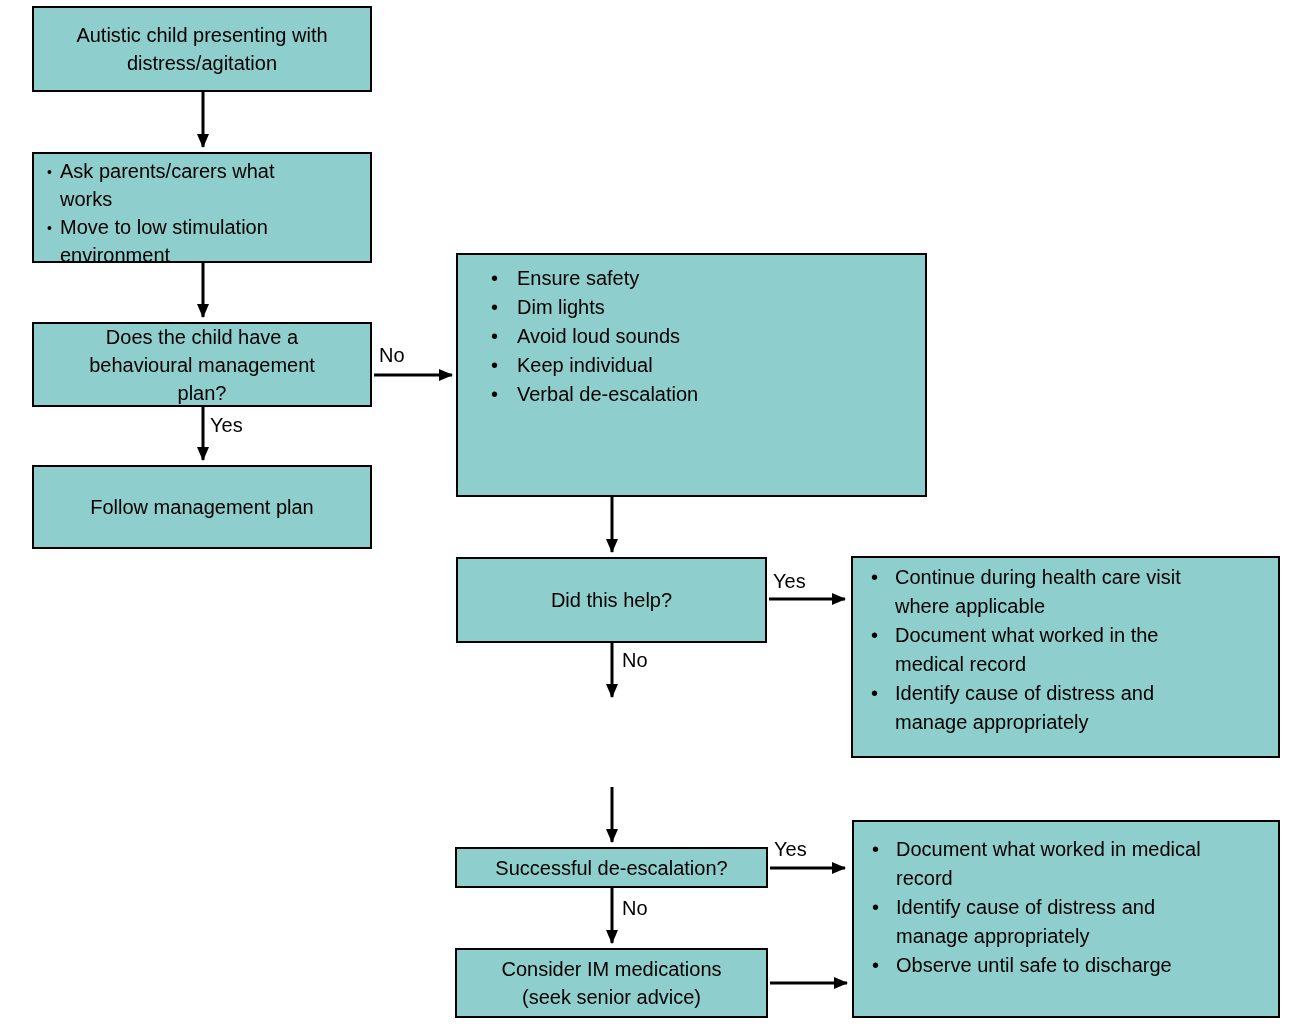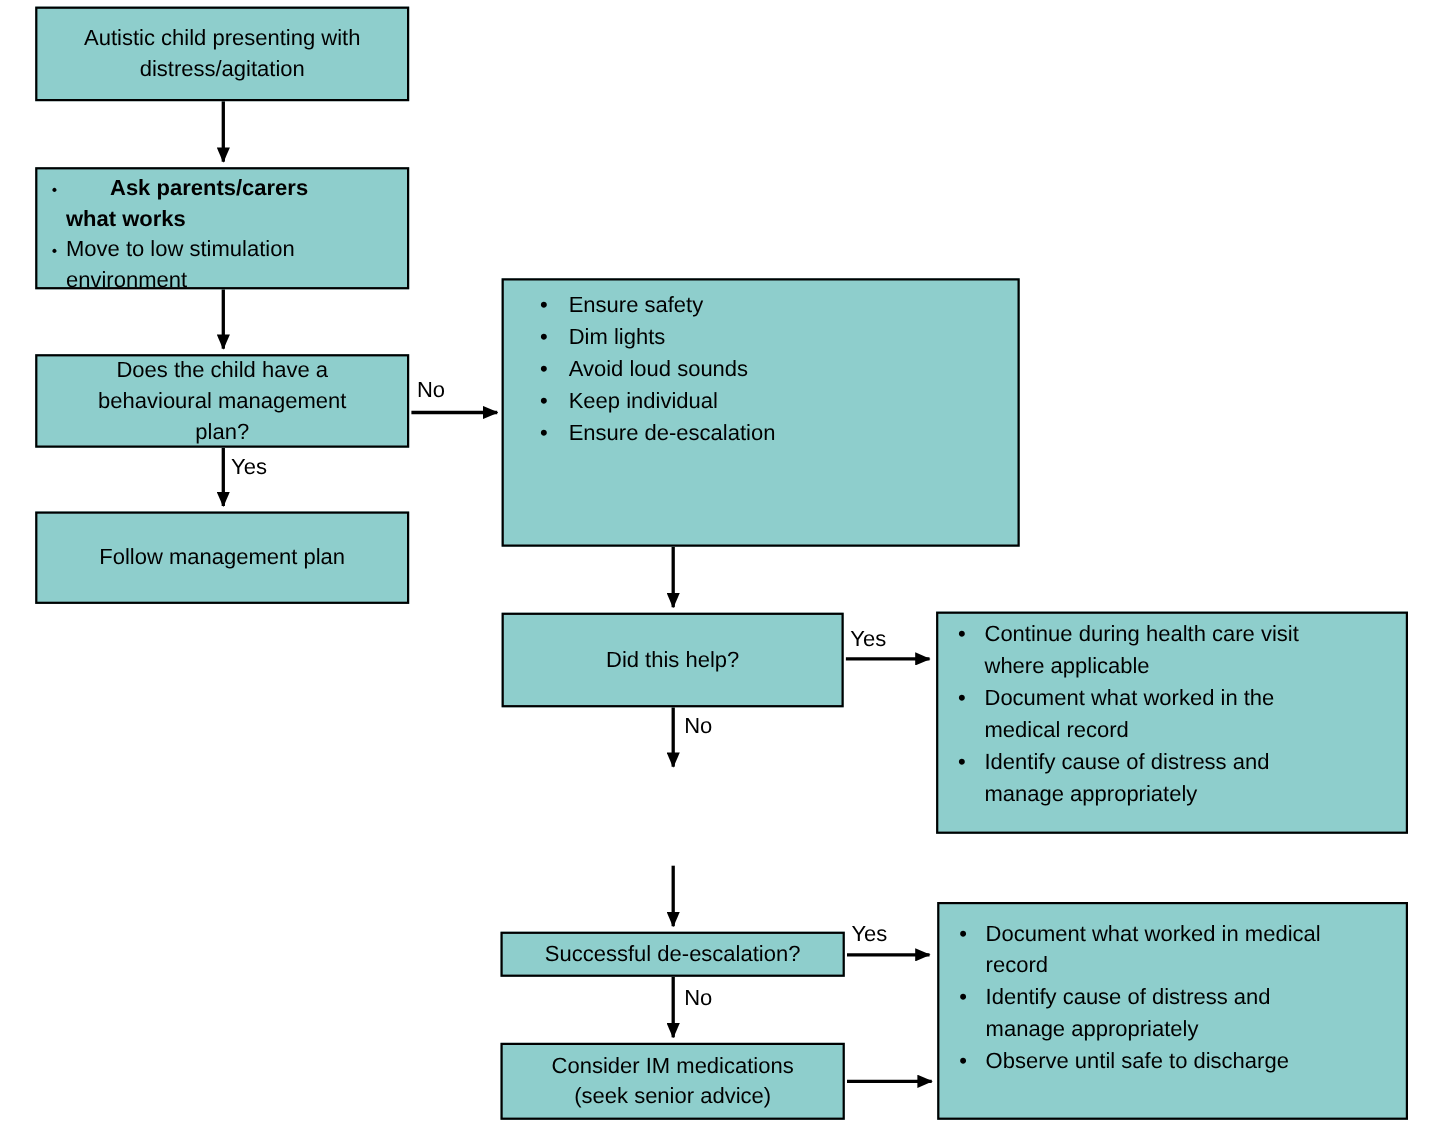--- a/index.html
+++ b/index.html
@@ -62,21 +62,21 @@
   .bullet {
     position: absolute;
     left: 0;
     top: 0;
   }
 
   
   .small-list { padding: 3px 8px 0 13px; }
   .small-list li { padding-left: 13px; max-width: 283px; line-height: 28px; }
   .small-list .bullet { font-size: 14px; top: 1px; }
-  .bold { font-weight: bold; margin-left: 40px; }
+  .bold { font-weight: normal; }
 
   
   .strategies-box { padding: 9px 14px 0 16px; }
   .strategies-box ul { margin-left: 17px; }
   .strategies-box li { padding-left: 26px; line-height: 29px; }
   .strategies-box .note {
     font-weight: bold;
     margin-top: 27px;
     line-height: 29px;
   }
@@ -154,21 +154,21 @@
       <li>
         <span class="bullet">•</span>
         <span>Avoid loud sounds</span>
       </li>
       <li>
         <span class="bullet">•</span>
         <span>Keep individual</span>
       </li>
       <li>
         <span class="bullet">•</span>
-        <span>Ensure de-escalation</span>
+        <span>Verbal de-escalation</span>
       </li>
     </ul>
   </div>
 
   <div class="node center" style="left:456px; top:557px; width:311px; height:86px;">
     <span class="txt">Did this help?</span>
   </div>
 
 
   <div class="node center" style="left:455px; top:847px; width:313px; height:41px;">

